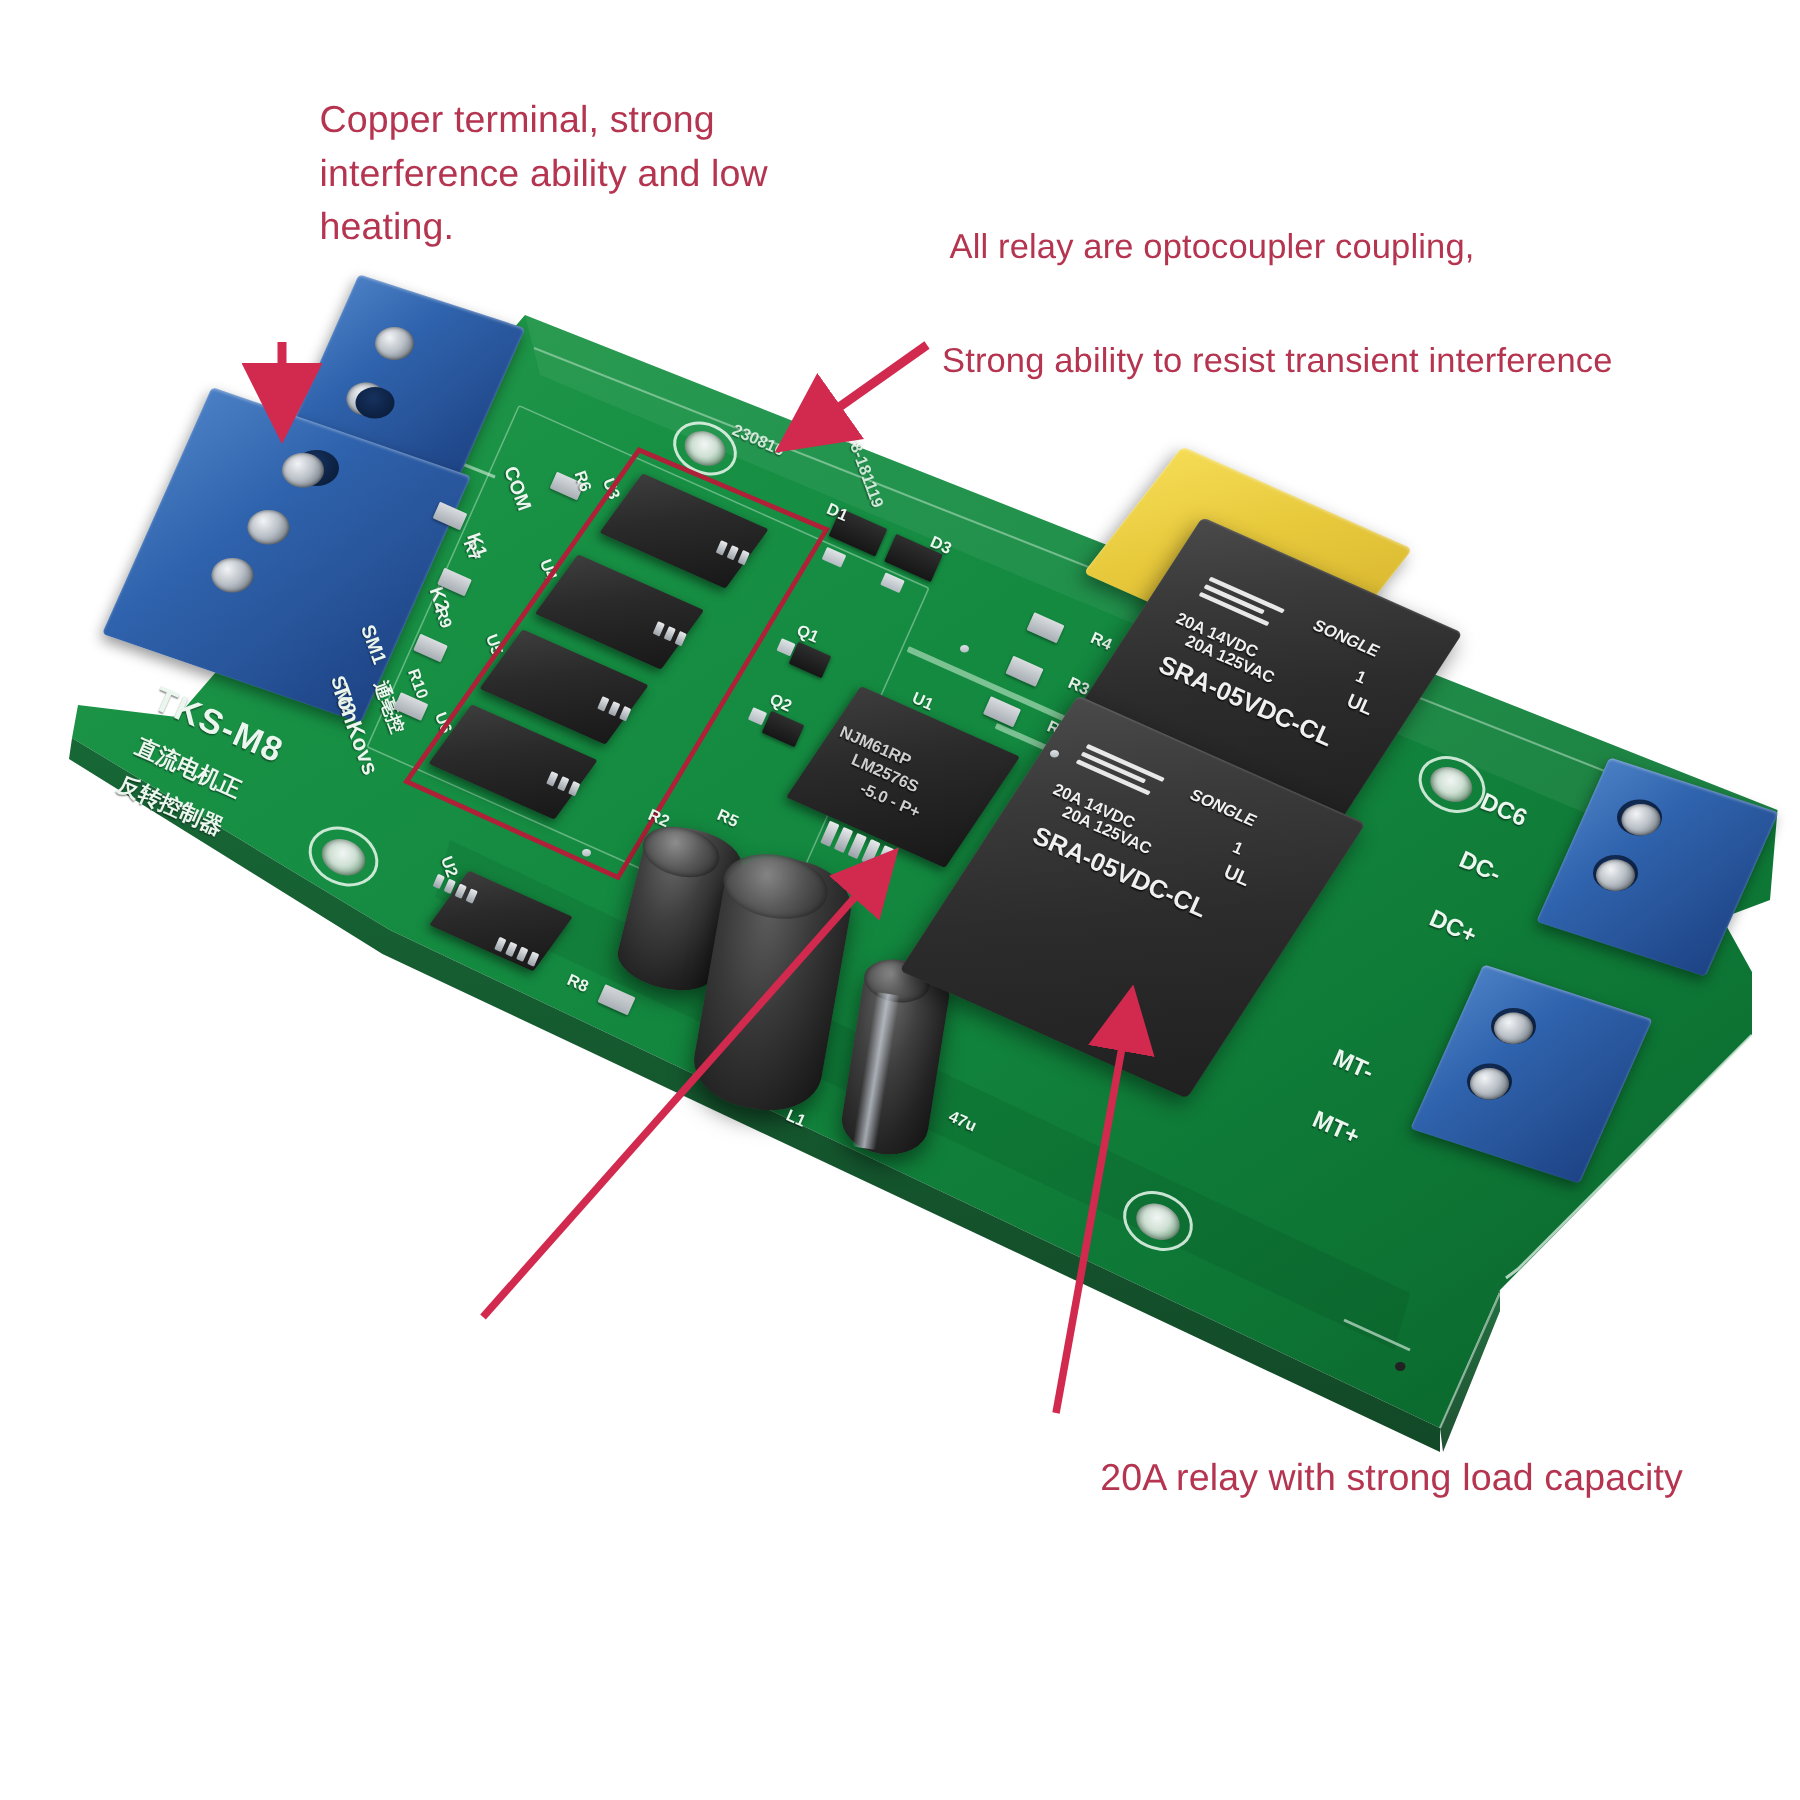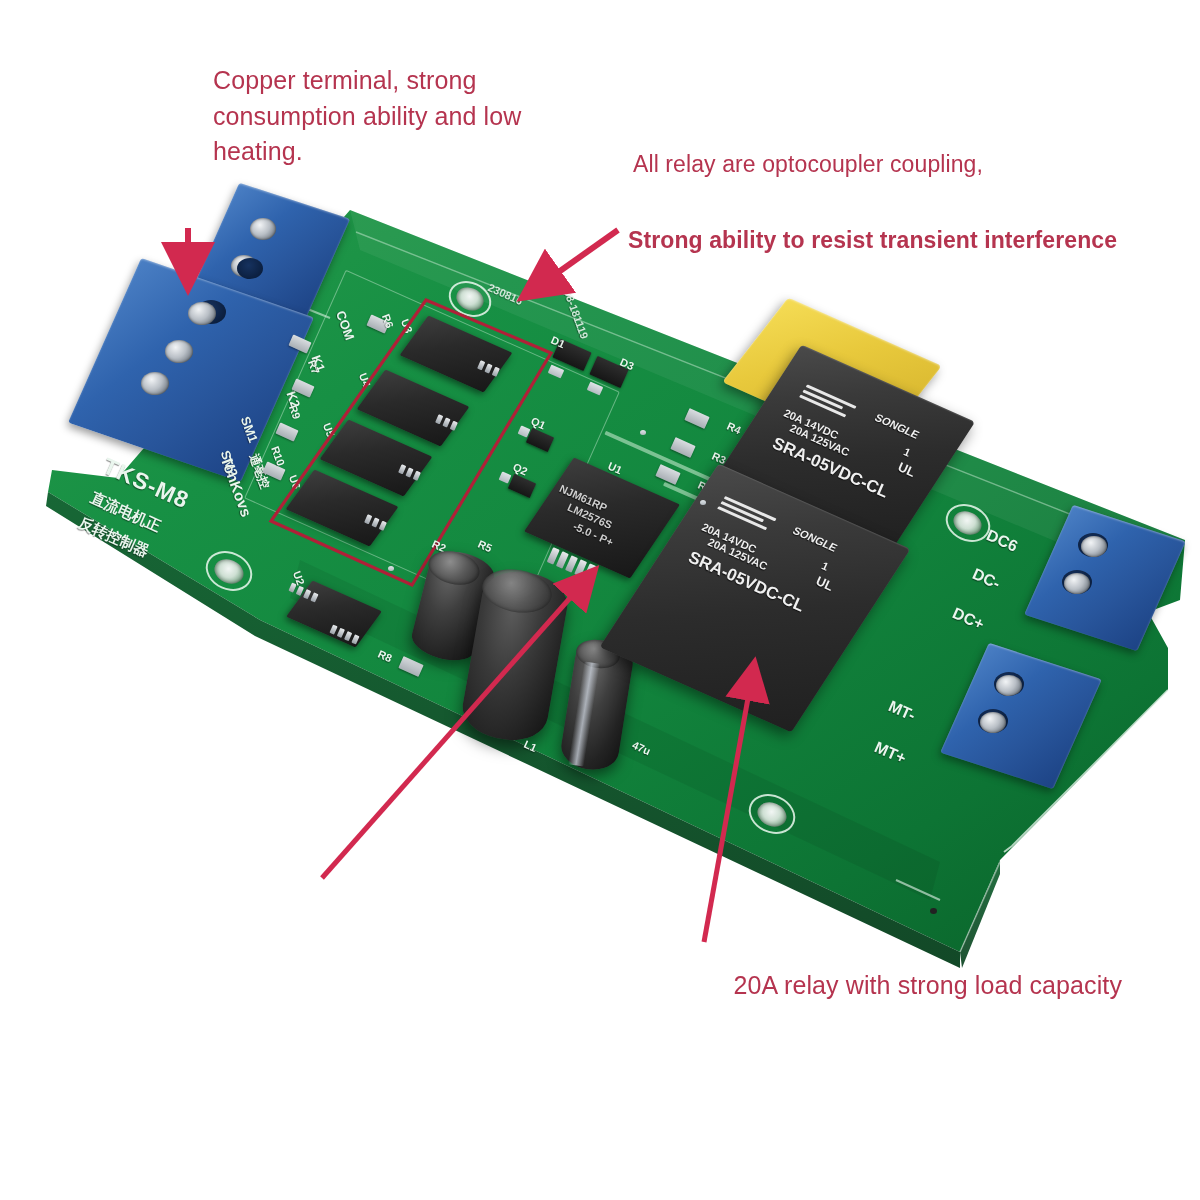--- a/index.html
+++ b/index.html
@@ -439,23 +439,23 @@
     <line x1="188" y1="228" x2="188" y2="272" stroke="#d2294f" stroke-width="6" marker-end="url(#ah)"></line>
 
     <line x1="618" y1="230" x2="536" y2="288" stroke="#d2294f" stroke-width="6" marker-end="url(#ah)"></line>
 
     <line x1="322" y1="878" x2="586" y2="580" stroke="#d2294f" stroke-width="5" marker-end="url(#ah)"></line>
 
     <line x1="704" y1="942" x2="752" y2="676" stroke="#d2294f" stroke-width="5" marker-end="url(#ah)"></line>
   </svg>
 
   <div class="anno" style="left:213px;top:63px;width:360px;">Copper terminal, strong
-consumption ability and low
+interference ability and low
 heating.</div>
 
   <div class="anno small" style="left:633px;top:148px;width:520px;">All relay are optocoupler coupling,</div>
 
-  <div class="anno small" style="left:628px;top:224px;width:540px;font-weight:bold;">Strong ability to resist transient interference</div>
+  <div class="anno small" style="left:628px;top:224px;width:540px;">Strong ability to resist transient interference</div>
 
 
   <div class="anno" style="left:622px;top:968px;width:500px;text-align:right;">20A relay with strong load capacity</div>
 
 </div>
 
 </body></html>

